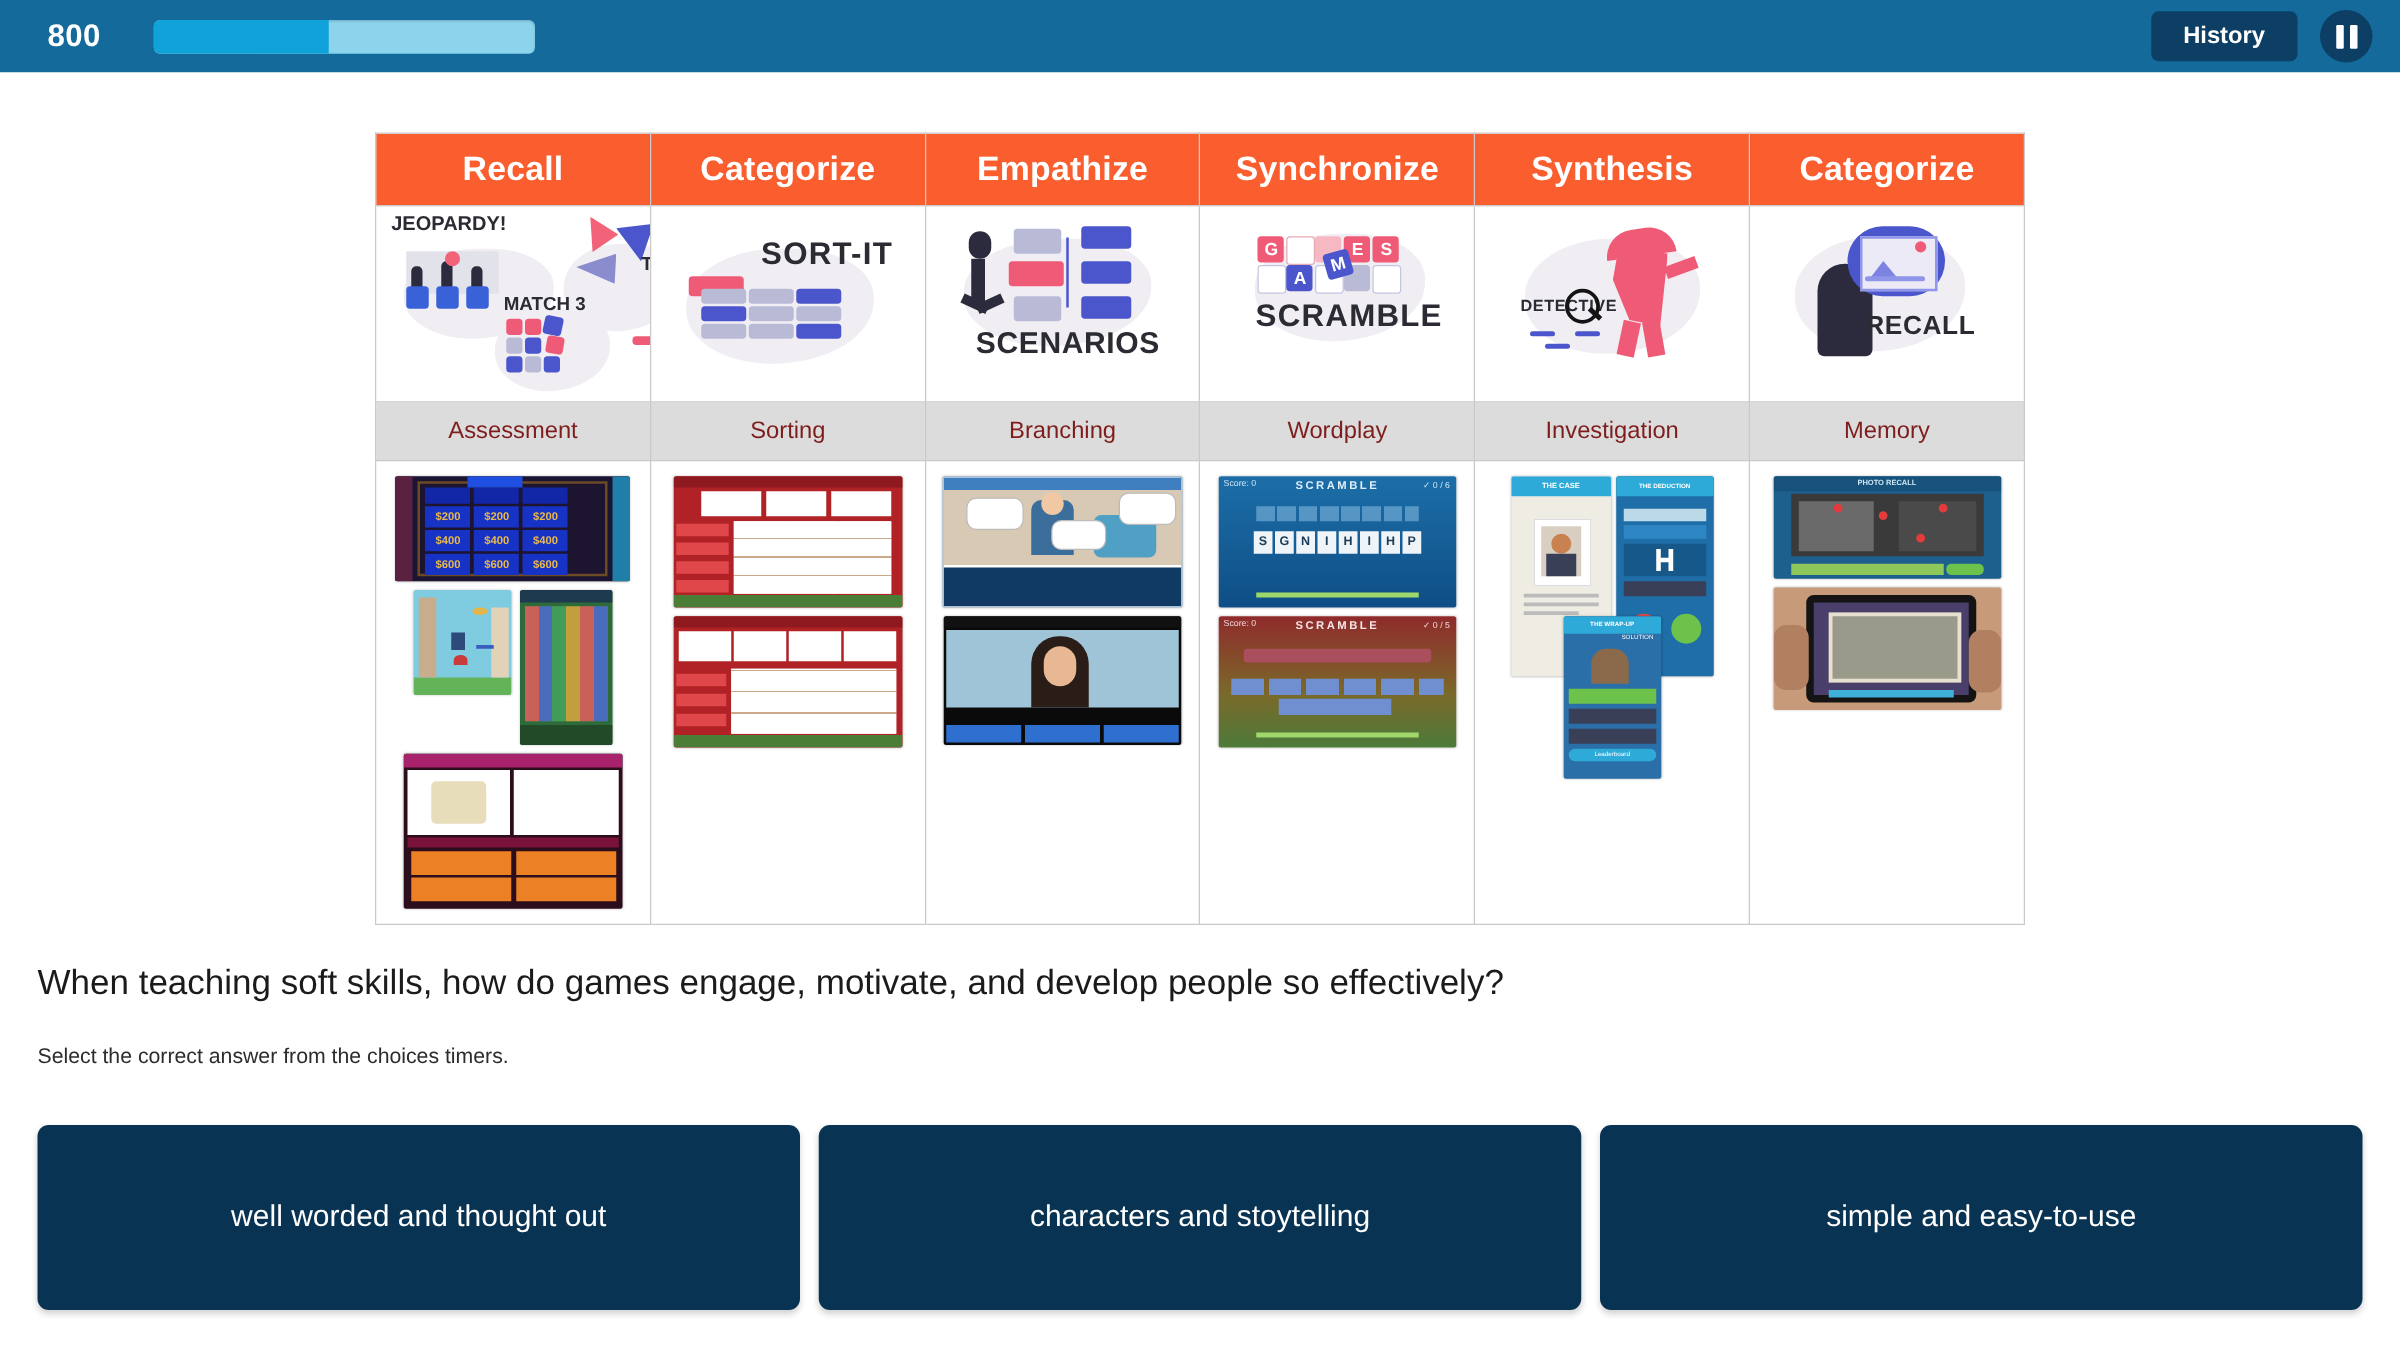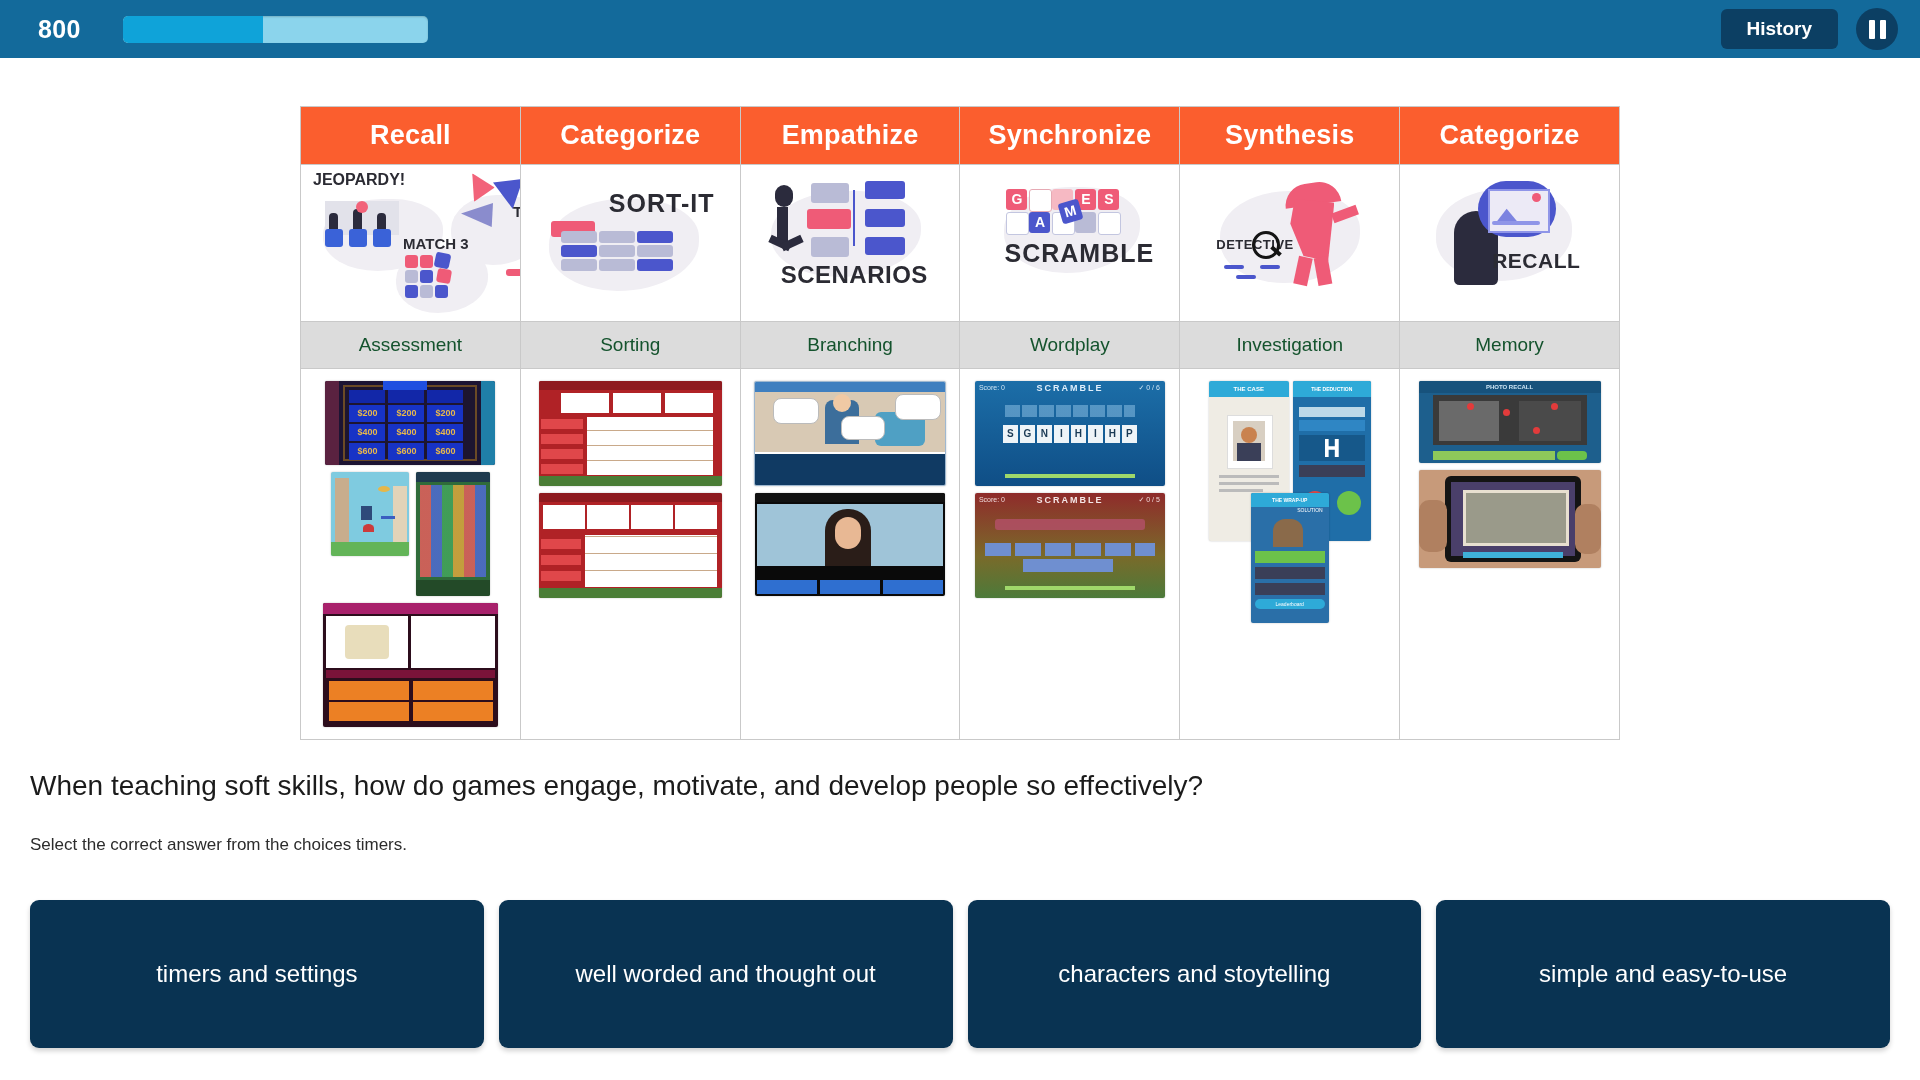--- a/index.html
+++ b/index.html
@@ -93,21 +93,21 @@
     font-size: 27px;
     font-weight: bold;
     height: 57px;
     text-align: center;
     letter-spacing: .2px;
   }
   .row-sub td {
     background: #dcdcdc;
     text-align: center;
     font-size: 19px;
-    color: #14532d;
+    color: #7f1d1d;
     height: 46px;
   }
   .row-art td { height: 156px; background: #fff; vertical-align: middle; }
   .row-shots td { height: 292px; background: #fff; vertical-align: top; }
 
   .art { position: relative; width: 100%; height: 156px; overflow: hidden; }
   .blob {
     position: absolute; background: #f0eef3; border-radius: 50% 42% 55% 46%;
   }
   .lbl { position: absolute; font-weight: bold; color: #2b2b33; white-space: nowrap; }
@@ -315,21 +315,21 @@
       <td>Branching</td>
       <td>Wordplay</td>
       <td>Investigation</td>
       <td>Memory</td>
     </tr>
 
     <tr class="row-shots">
 
       <td>
         <div class="shots">
-          <div class="shot" style="width:170px;height:84px;background:#1c1433;">
+          <div class="shot" style="width:188px;height:84px;background:#1c1433;">
             <div style="position:absolute;left:0;top:0;width:14px;height:84px;background:#5a2240;"></div>
             <div style="position:absolute;right:0;top:0;width:14px;height:84px;background:#1f7fa8;"></div>
             <div style="position:absolute;left:18px;top:4px;right:18px;bottom:4px;background:#1d1530;border:2px solid #6b4a25;"></div>
             <div style="position:absolute;left:24px;top:9px;width:36px;height:13px;background:#1227a8;"></div>
             <div style="position:absolute;left:63px;top:9px;width:36px;height:13px;background:#1227a8;"></div>
             <div style="position:absolute;left:102px;top:9px;width:36px;height:13px;background:#1227a8;"></div>
             <div style="position:absolute;left:24px;top:24px;width:36px;height:17px;background:#1733c6;color:#e8b84b;font-size:9px;font-weight:bold;text-align:center;line-height:17px;">$200</div>
             <div style="position:absolute;left:63px;top:24px;width:36px;height:17px;background:#1733c6;color:#e8b84b;font-size:9px;font-weight:bold;text-align:center;line-height:17px;">$200</div>
             <div style="position:absolute;left:102px;top:24px;width:36px;height:17px;background:#1733c6;color:#e8b84b;font-size:9px;font-weight:bold;text-align:center;line-height:17px;">$200</div>
             <div style="position:absolute;left:24px;top:43px;width:36px;height:17px;background:#1733c6;color:#e8b84b;font-size:9px;font-weight:bold;text-align:center;line-height:17px;">$400</div>
@@ -522,17 +522,16 @@
       </td>
     </tr>
   </tbody>
     </table>
 </div>
 
 <div class="question">When teaching soft skills, how do games engage, motivate, and develop people so effectively?</div>
 <div class="subtext">Select the correct answer from the choices timers.</div>
 
 <div class="answers">
-  <button class="answer">timers and settings</button>
   <button class="answer">well worded and thought out</button>
   <button class="answer">characters and stoytelling</button>
   <button class="answer">simple and easy-to-use</button>
 </div>
 
 </body></html>

